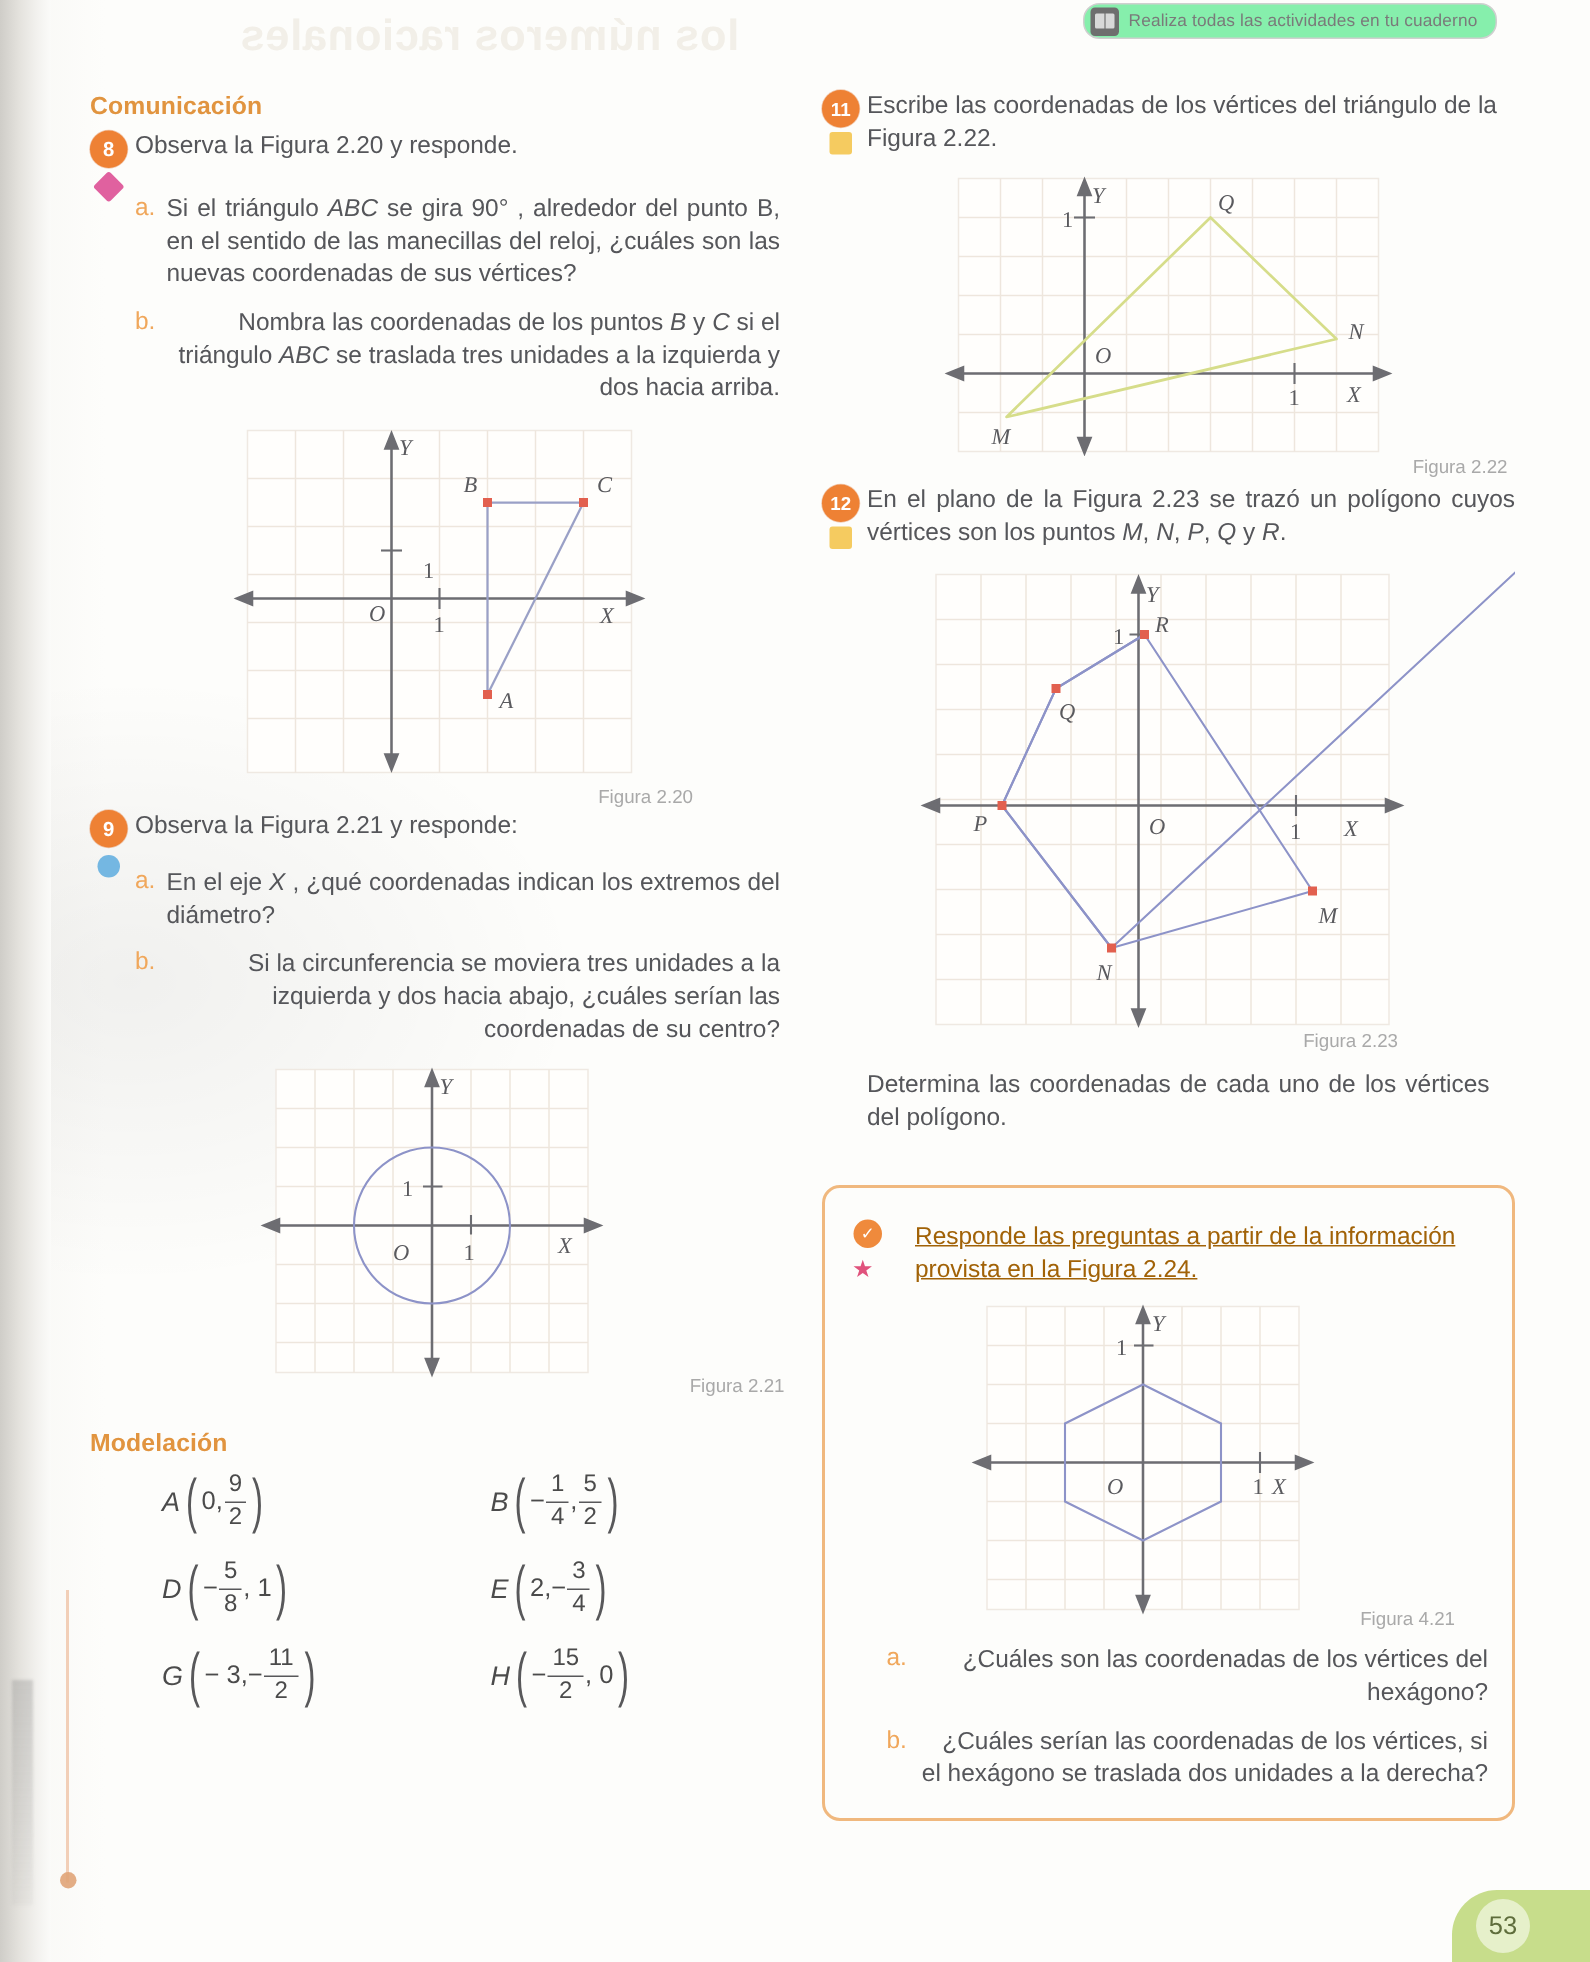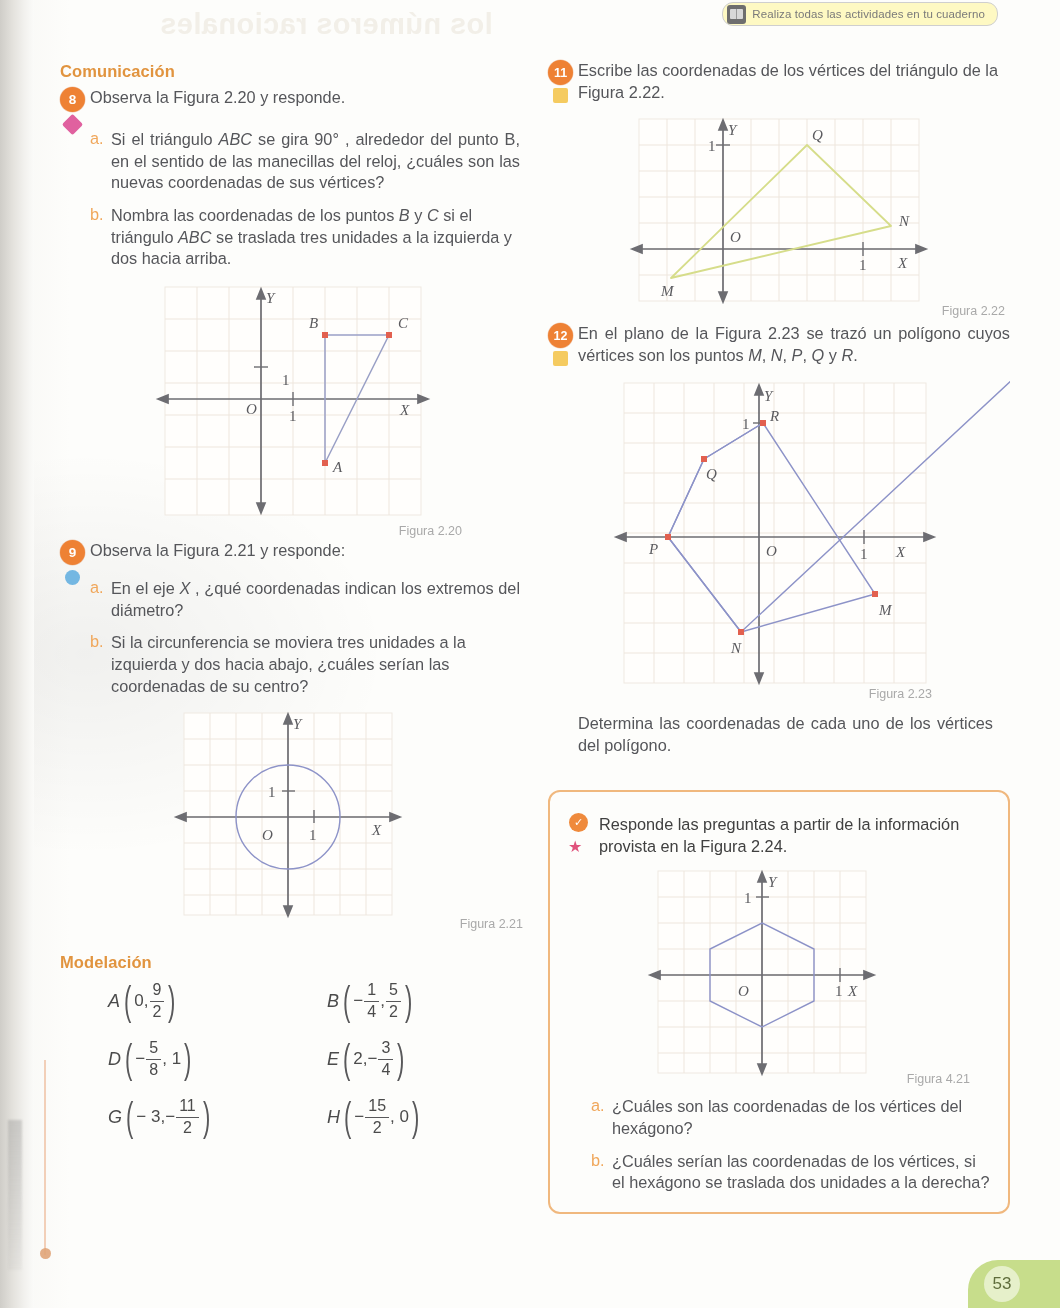--- a/index.html
+++ b/index.html
@@ -43,21 +43,21 @@
     font-size:29px;font-weight:bold;color:#f2efe8;
     transform:scaleX(-1);
     letter-spacing:.4px;
     white-space:nowrap;
     user-select:none;
   }
   
   .top-note{
     position:absolute;right:62px;top:2px;
     height:22px;border:1px solid #cfcfcf;border-radius:11px;
-    background:#fef9c3;
+    background:#86efac;
     display:flex;align-items:center;gap:6px;
     padding:0 12px 0 4px;
   }
   .top-note .book-icon{
     width:19px;height:19px;border-radius:3px;
     background:#6e6e6e;
     position:relative;flex:none;
     display:flex;align-items:center;justify-content:center;
   }
   .top-note .book-icon:after{
@@ -106,21 +106,21 @@
   }
   .marker.star{
     color:#e0527c;font-size:16px;line-height:14px;left:2px;top:26px;
     width:16px;height:16px;
   }
   .sub-list{margin-left:30px;margin-top:6px;}
   .sub-item{display:flex;margin-bottom:11px;}
   .sub-letter{
     color:#f0a75b;font-size:16.3px;width:21px;flex:none;font-weight:normal;
   }
-  .sub-body{font-size:16.3px;line-height:1.33;color:#55565a;flex:1;}
+  .sub-body{font-size:16.3px;line-height:1.33;color:#55565a;flex:1;text-align:right;}
   .sub-body.justify{text-align:justify;}
 
   
   .fig-wrap{position:relative;}
   .fig-caption{
     font-size:12.5px;color:#a9a9a9;text-align:right;margin-top:3px;
   }
   svg{display:block;}
 
   
@@ -132,21 +132,21 @@
     letter-spacing:.2px;z-index:3;
     box-shadow:0 1px 2px rgba(0,0,0,.12);
   }
   .eval-box{
     position:relative;margin-top:13px;
     border:2px solid #f0b87e;border-radius:12px;
     padding:22px 16px 16px 16px;
   }
   .eval-intro{position:relative;min-height:52px;}
   .eval-intro .body{
-    margin-left:33px;font-size:16.3px;line-height:1.33;color:#404040;
+    margin-left:44px;font-size:16.3px;line-height:1.33;color:#a16207;text-decoration:underline;
   }
   
   .pagenum{
     position:absolute;right:0;bottom:0;width:92px;height:48px;
     background:#c7dd8b;border-top-left-radius:30px;
     display:flex;align-items:center;justify-content:center;
   }
   .pagenum .circle{
     width:36px;height:36px;border-radius:50%;
     background:#ffffff;opacity:.55;

